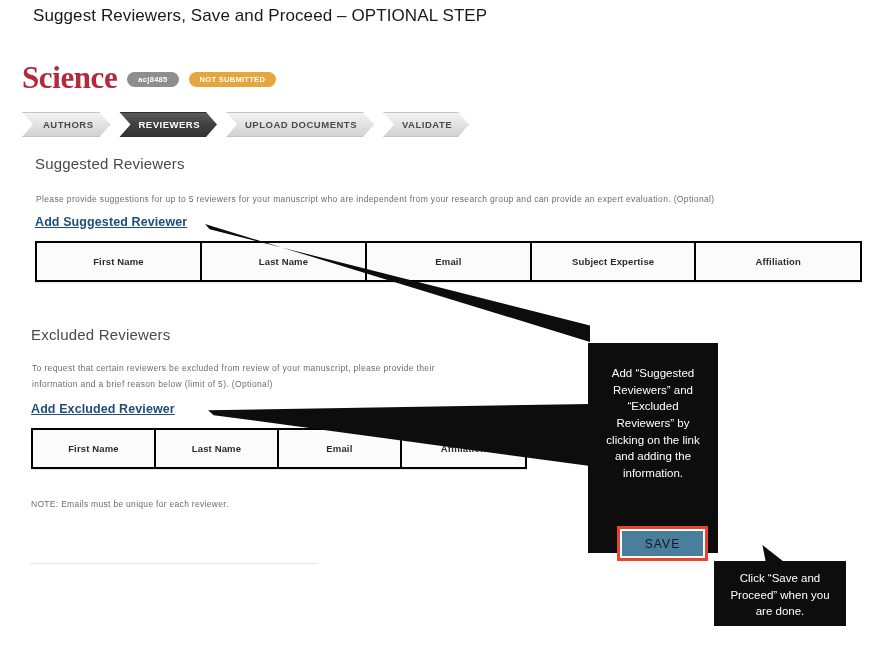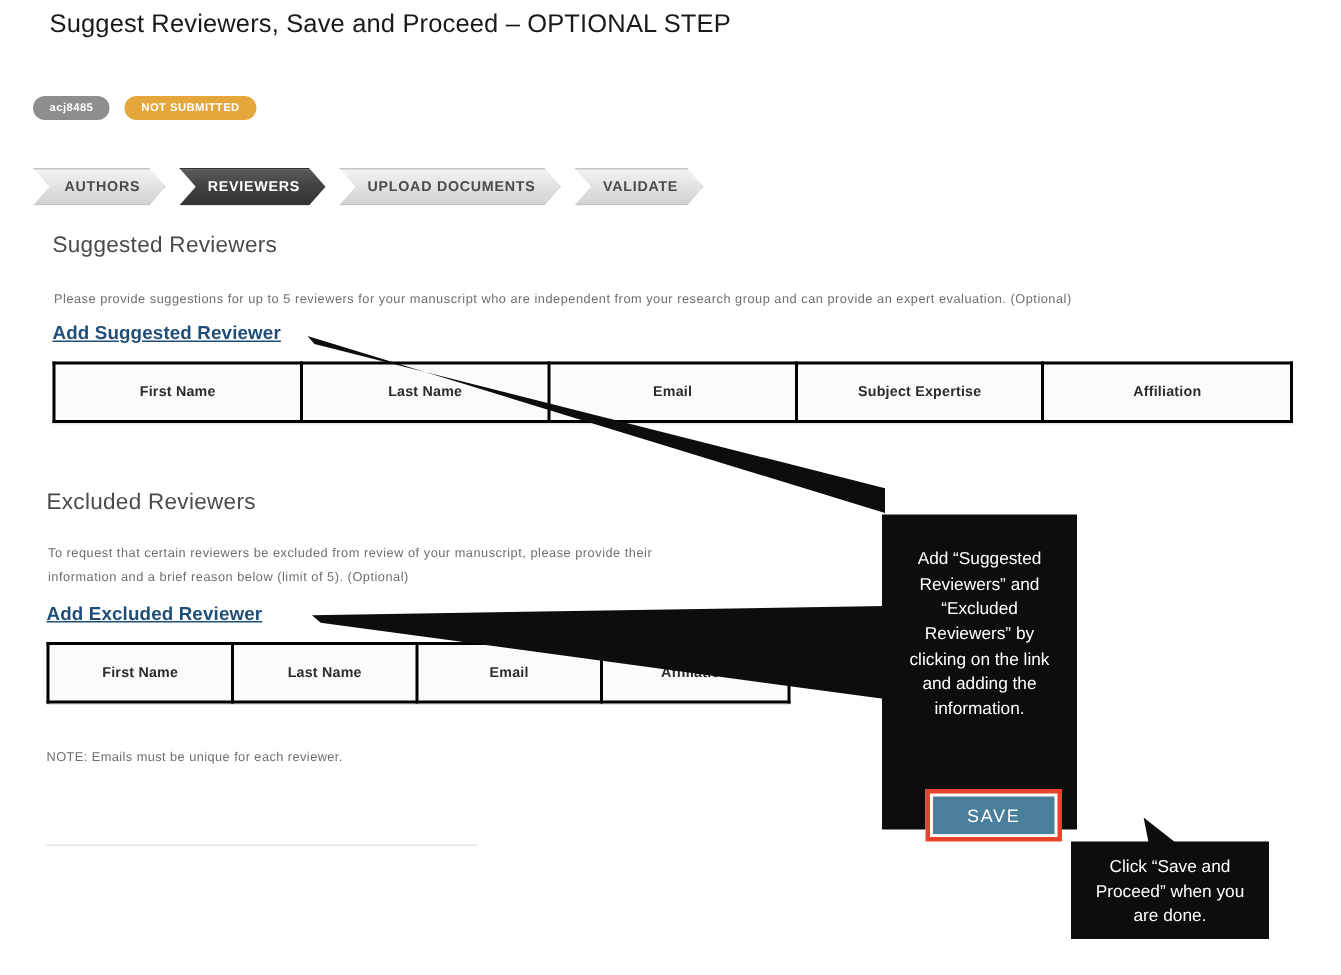--- a/index.html
+++ b/index.html
@@ -162,21 +162,21 @@
     padding: 2px;
     background: #ffffff;
     box-sizing: border-box;
   }
   .btn-group {
     display: flex;
     gap: 2px;
   }
   .btn {
     background: #4a7f9c;
-    color: #ffffff;
+    color: #0f172a;
     font-size: 12px;
     letter-spacing: 1.1px;
     height: 25px;
     display: flex;
     align-items: center;
     justify-content: center;
     border: none;
     cursor: pointer;
     font-family: "Liberation Sans", sans-serif;
     white-space: nowrap;
@@ -238,20 +238,21 @@
     background: #0d0d0d;
     clip-path: polygon(24% 100%, 10% 0, 100% 100%);
   }
 </style>
 </head>
 <body>
 
 <div class="slide-title">Suggest Reviewers, Save and Proceed – OPTIONAL STEP</div>
 
 <div class="brand-row">
+  <div class="science-logo">Science</div>
   <span class="pill pill-id">acj8485</span>
   <span class="pill pill-status">NOT SUBMITTED</span>
 </div>
 
 <div class="stepbar">
   <div class="step">AUTHORS</div>
   <div class="step active">REVIEWERS</div>
   <div class="step">UPLOAD DOCUMENTS</div>
   <div class="step">VALIDATE</div>
 </div>

